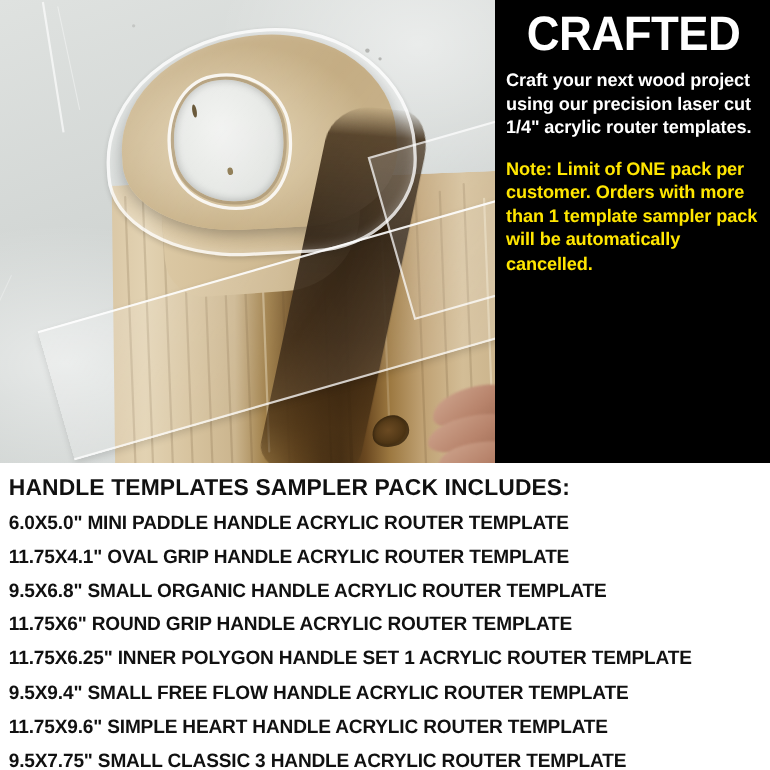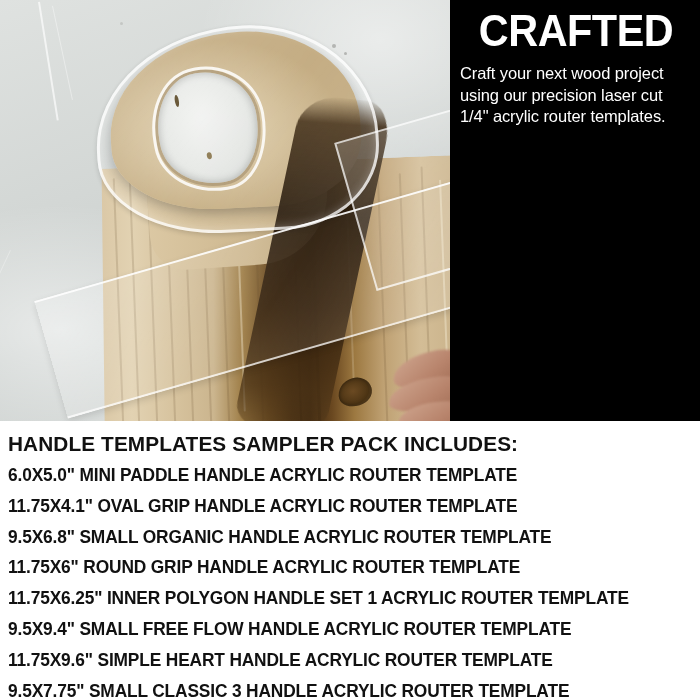--- a/index.html
+++ b/index.html
@@ -237,21 +237,21 @@
     margin-top: 1px;
     margin-left: 5px;
     white-space: nowrap;
   }
   .ad-body {
     margin-top: 9px;
     padding-left: 2px;
   }
   .ad-para {
     font-family: "Liberation Sans", sans-serif;
-    font-weight: normal;
+    font-weight: bold;
     font-size: 16.5px;
     line-height: 21.5px;
     color: #ffffff;
     margin: 0 0 16px 0;
     letter-spacing: -0.1px;
   }
   .ad-para.note {
     color: #ffe600;
     margin-bottom: 0;
   }
@@ -367,20 +367,21 @@
 
     <div class="ad-panel">
 
       <div class="logo-crafted">CRAFTED</div>
 
       <div class="ad-body">
 
         <p class="ad-para">Craft your next wood project using our precision laser cut 1/4" acrylic router templates.</p>
 
 
+        <p class="ad-para note">Note: Limit of ONE pack per customer. Orders with more than 1 template sampler pack will be automatically cancelled.</p>
       </div>
     </div>
   </div>
 
   <div class="divider"></div>
 
   <div class="list-section">
     <div class="list-heading">HANDLE TEMPLATES SAMPLER PACK INCLUDES:</div>
 
     <div class="list-items">

